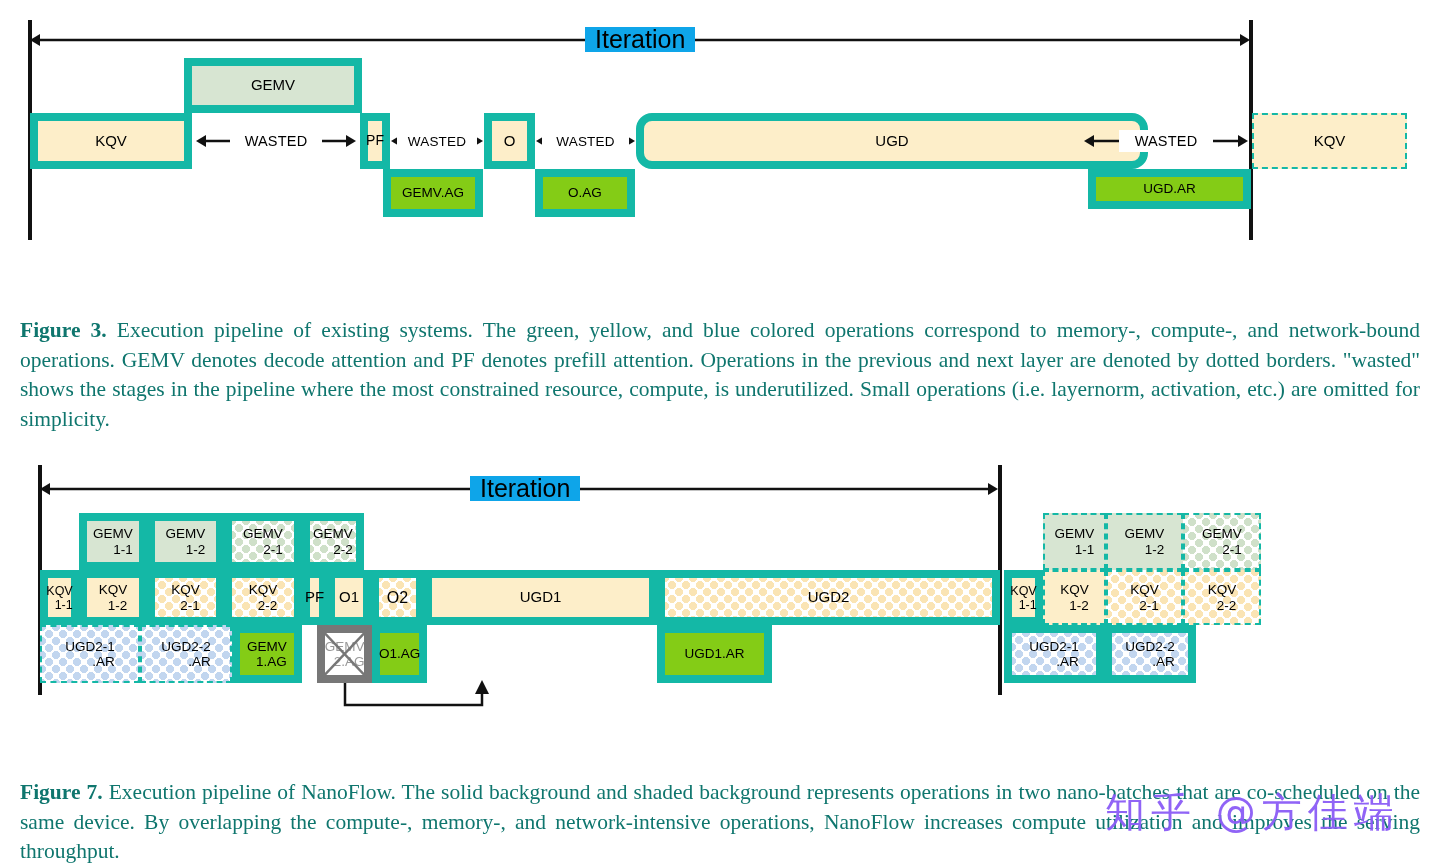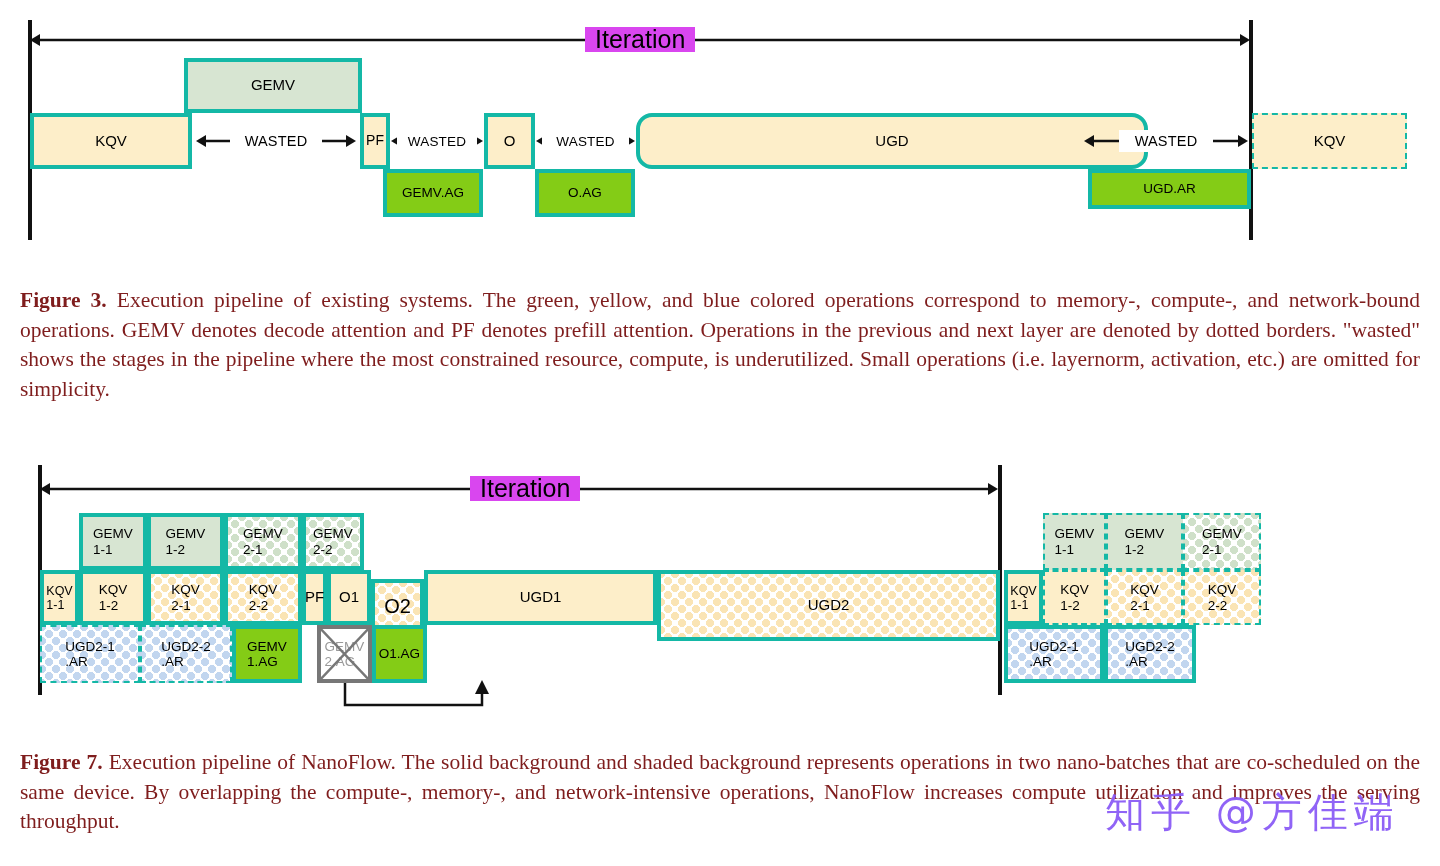--- a/index.html
+++ b/index.html
@@ -1,23 +1,23 @@
 <!DOCTYPE html>
 <html><head>
 <meta charset="utf-8">
 <style>
   html,body{margin:0;padding:0;background:#ffffff;}
   body{width:1440px;height:866px;position:relative;overflow:hidden;
        font-family:"Liberation Sans",sans-serif;color:#000;}
 
   
   .fig{position:absolute;}
-  .box{position:absolute;box-sizing:border-box;border:4px solid #14b8a6;
+  .box{position:absolute;box-sizing:border-box;border:8px solid #14b8a6;
        display:flex;align-items:center;justify-content:center;
-       text-align:left;line-height:1.12;font-size:15px;color:#000;
+       text-align:right;line-height:1.12;font-size:15px;color:#000;
        font-family:"Liberation Sans",sans-serif;}
   .box.small{font-size:13.5px;}
   .dashed{border-style:dashed;border-width:2.5px;}
   .yellow{background:#fdeec9;}
   .green{background:#d7e5d2;}
   .blue{background:#84cc16;}
   .white{background:#ffffff;}
 
   
   .sh-yellow{
@@ -40,29 +40,29 @@
     background-color:#ffffff;
     background-image:
       radial-gradient(circle at 50% 50%, #c2d6ef 42%, transparent 43%),
       radial-gradient(circle at 50% 50%, #c2d6ef 42%, transparent 43%);
     background-size:14px 14px,14px 14px;
     background-position:0 0,7px 7px;
   }
 
   .vbar{position:absolute;background:#111;width:4px;}
 
-  .itlabel{position:absolute;font-size:25px;background:#d946ef;padding:0 10px;
+  .itlabel{position:absolute;font-size:25px;background:#0ea5e9;padding:0 10px;
            font-family:"Liberation Sans",sans-serif;line-height:1;}
 
   .wastedlbl{position:absolute;font-size:14.5px;letter-spacing:.2px;
              display:flex;align-items:center;justify-content:center;}
 
   
   .cap{position:absolute;font-family:"Liberation Serif",serif;font-size:21.5px;
-       line-height:1.38;color:#7f1d1d;text-align:justify;}
+       line-height:1.38;color:#0f766e;text-align:justify;margin-top:30px;}
   .cap b{font-weight:bold;}
 
   .xmark{position:absolute;pointer-events:none;}
 
   .wm{position:absolute;font-family:"DejaVu Sans",sans-serif;
       color:#8b5cf6;font-size:40px;letter-spacing:6px;opacity:.95;}
 </style>
 </head>
 <body>
 
@@ -130,36 +130,37 @@
     <div class="box small sh-green" style="left:302px;top:58px;width:62px;height:57px;">GEMV<br>2-2</div>
     <div class="box small green dashed" style="left:1043px;top:58px;width:63px;height:57px;">GEMV<br>1-1</div>
     <div class="box small green dashed" style="left:1106px;top:58px;width:77px;height:57px;">GEMV<br>1-2</div>
     <div class="box small sh-green dashed" style="left:1183px;top:58px;width:78px;height:57px;">GEMV<br>2-1</div>
     <div class="box small yellow" style="left: 40px; top: 115px; width: 39px; height: 55px; font-size: 12.5px;">KQV<br>1-1</div>
     <div class="box small yellow" style="left:79px;top:115px;width:68px;height:55px;">KQV<br>1-2</div>
     <div class="box small sh-yellow" style="left:147px;top:115px;width:77px;height:55px;">KQV<br>2-1</div>
     <div class="box small sh-yellow" style="left:224px;top:115px;width:78px;height:55px;">KQV<br>2-2</div>
     <div class="box small yellow" style="left: 302px; top: 115px; width: 25px; height: 55px; font-size: 15px;">PF</div>
     <div class="box small yellow" style="left: 327px; top: 115px; width: 44px; height: 55px; font-size: 15px;">O1</div>
-    <div class="box small sh-yellow" style="left: 371px; top: 115px; width: 53px; height: 55px; font-size: 20px; margin-top: 9px;">O2</div>
+    <div class="box small sh-yellow" style="left: 371px; top: 115px; width: 53px; height: 55px; font-size: 16px;">O2</div>
     <div class="box small yellow" style="left: 424px; top: 115px; width: 233px; height: 55px; font-size: 15px;">UGD1</div>
-    <div class="box small sh-yellow" style="left: 657px; top: 115px; width: 343px; height: 71px; font-size: 15px;">UGD2</div>
+    <div class="box small sh-yellow" style="left: 657px; top: 115px; width: 343px; height: 55px; font-size: 15px;">UGD2</div>
     <div class="box small yellow" style="left: 1004px; top: 115px; width: 39px; height: 55px; font-size: 12.5px;">KQV<br>1-1</div>
     <div class="box small yellow dashed" style="left:1043px;top:115px;width:63px;height:55px;">KQV<br>1-2</div>
     <div class="box small sh-yellow dashed" style="left:1106px;top:115px;width:77px;height:55px;">KQV<br>2-1</div>
     <div class="box small sh-yellow dashed" style="left:1183px;top:115px;width:78px;height:55px;">KQV<br>2-2</div>
     <div class="box small sh-blue dashed" style="left:40px;top:170px;width:100px;height:58px;">UGD2-1<br>.AR</div>
     <div class="box small sh-blue dashed" style="left:140px;top:170px;width:92px;height:58px;">UGD2-2<br>.AR</div>
     <div class="box small blue" style="left:232px;top:170px;width:70px;height:58px;">GEMV<br>1.AG</div>
     <div class="box small white" style="left: 317px; top: 170px; width: 55px; height: 58px; border-color: rgb(119, 119, 119); color: rgb(153, 153, 153);">GEMV<br>2.AG</div>
     <svg class="xmark" style="left:317px;top:170px;" width="55" height="58">
       <line x1="0" y1="0" x2="55" y2="58" stroke="#777" stroke-width="2.5"></line>
       <line x1="55" y1="0" x2="0" y2="58" stroke="#777" stroke-width="2.5"></line>
     </svg>
     <div class="box small blue" style="left:372px;top:170px;width:55px;height:58px;">O1.AG</div>
+    <div class="box small blue" style="left:657px;top:170px;width:115px;height:58px;">UGD1.AR</div>
     <div class="box small sh-blue" style="left:1004px;top:170px;width:100px;height:58px;">UGD2-1<br>.AR</div>
     <div class="box small sh-blue" style="left:1104px;top:170px;width:92px;height:58px;">UGD2-2<br>.AR</div>
     <svg style="position:absolute;left:310px;top:225px;" width="190" height="32">
       <polyline points="35,3 35,25 172,25 172,11" fill="none" stroke="#111" stroke-width="2.5"></polyline>
       <polygon points="172,0 165,14 179,14" fill="#111"></polygon>
     </svg>
   </div>
 
 <div class="cap" style="left:20px;top:748px;width:1400px;">
   <b>Figure 7.</b>

